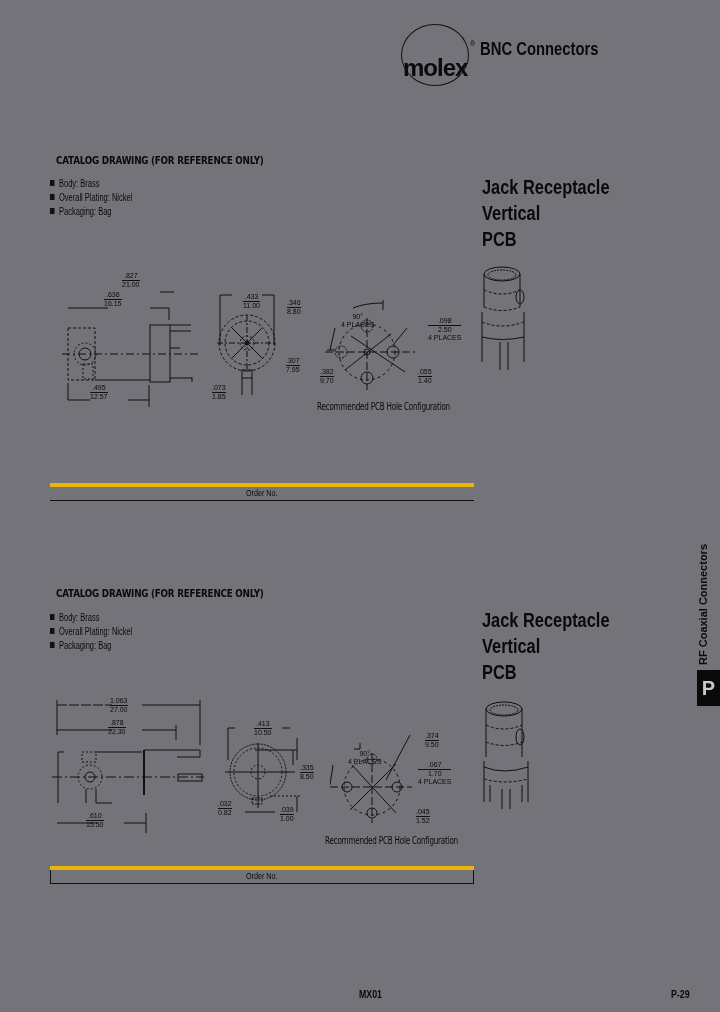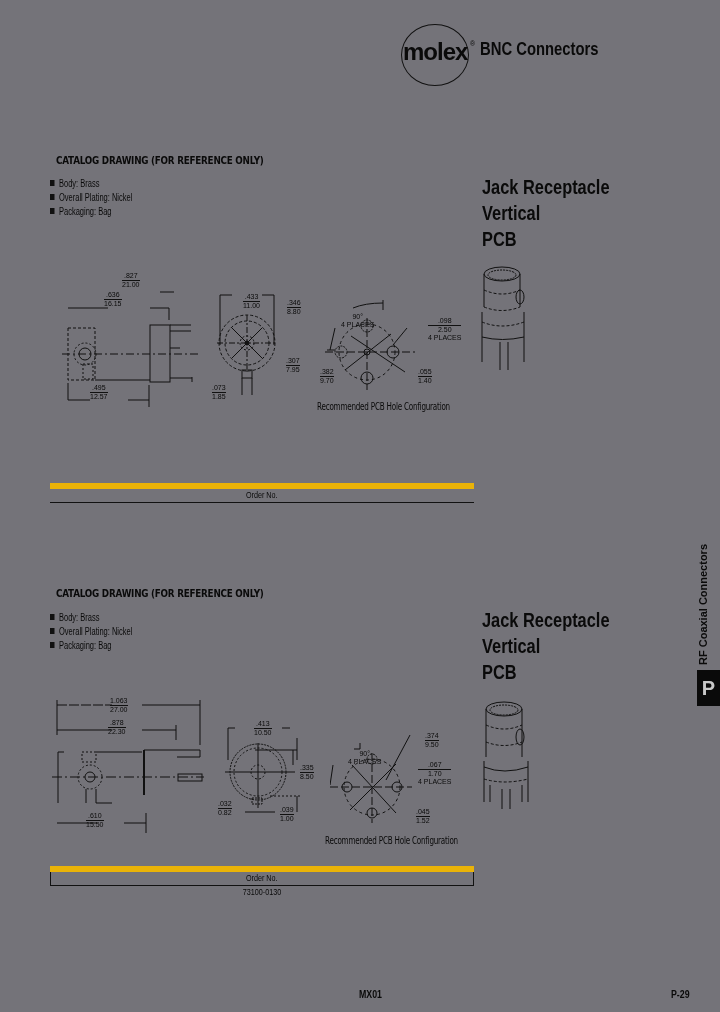--- a/index.html
+++ b/index.html
@@ -3,29 +3,29 @@
 <meta charset="utf-8">
 <style>
   html, body { margin:0; padding:0; }
   body {
     width:720px; height:1012px; background:#747379; position:relative; overflow:hidden;
     font-family:"Liberation Sans", sans-serif; color:#0a0a0a;
   }
   .abs { position:absolute; }
   .cond { font-family:"DejaVu Sans", sans-serif; transform-origin:left top; letter-spacing:-0.3px; }
   .logo-oval { position:absolute; left:401px; top:24px; width:66px; height:60px; border:1px solid #111; border-radius:50%; }
-  .logo-text { position:absolute; left:403px; top:38px; font-size:24px; font-weight:bold; letter-spacing:-1px; }
+  .logo-text { position:absolute; left:403px; top:54px; font-size:24px; font-weight:bold; letter-spacing:-1px; }
   .logo-tm { position:absolute; left:470px; top:40px; font-size:7px; }
   .header-title { position:absolute; left:480px; top:38px; font-size:19px; font-weight:bold; transform:scaleX(0.78); transform-origin:left top; white-space:nowrap; }
   .cat-heading { font-size:11px; font-weight:bold; transform:scaleX(0.8); white-space:nowrap; }
   .spec { font-size:10px; white-space:nowrap; transform:scaleX(0.75); transform-origin:left top; display:flex; align-items:center; gap:6px; height:14px; }
   .bullet { width:6px; height:6px; background:#111; display:inline-block; }
   .product-title { font-size:21px; font-weight:bold; transform:scaleX(0.78); transform-origin:left top; white-space:nowrap; line-height:26px; }
   .caption { font-size:10px; white-space:nowrap; transform:scaleX(0.72); transform-origin:left top; }
-  .order-table { position:absolute; border-top:6px solid #eab308; }
+  .order-table { position:absolute; border-top:4px solid #eab308; }
   .order-table .row { border-bottom:1px solid #111; height:13px; font-size:9px; text-align:center; line-height:13px; }
   .order-table .row span { display:inline-block; transform:scaleX(0.8); }
   .side-tab-text { position:absolute; left:697px; top:530px; width:14px; height:135px; }
   .side-tab-text span { position:absolute; left:0; top:135px; transform:rotate(-90deg); transform-origin:left top; font-size:11px; font-weight:bold; white-space:nowrap; }
   .side-p { position:absolute; left:697px; top:670px; width:23px; height:36px; background:#0a0a0a; color:#c8c8c8; font-weight:bold; font-size:20px; text-align:center; line-height:36px; }
   .footer { font-size:11px; font-weight:bold; transform:scaleX(0.8); transform-origin:left top; }
 </style>
 </head>
 <body>
 
@@ -332,18 +332,17 @@
     <path d="M2 70 Q22 78 46 70"></path>
       <path d="M2 82 Q22 88 46 82" stroke-dasharray="3,2"></path>
     <line x1="8" y1="88" x2="8" y2="105"></line>
       <line x1="40" y1="88" x2="40" y2="105"></line>
     <line x1="20" y1="92" x2="20" y2="112"></line>
       <line x1="28" y1="92" x2="28" y2="112"></line>
   </svg>
 
   <div class="order-table" style="left:50px;top:866px;width:424px;">
     <div class="row" style="border-left:1px solid #111;border-right:1px solid #111;"><span>Order No.</span></div>
-    <div class="row" style="border-bottom:none;"><span>73100-0130</span></div>
   </div>
 </div>
 
 <div class="abs footer" style="left:359px;top:988px;">MX01</div>
 <div class="abs footer" style="left:671px;top:988px;">P-29</div>
 
 </body></html>

